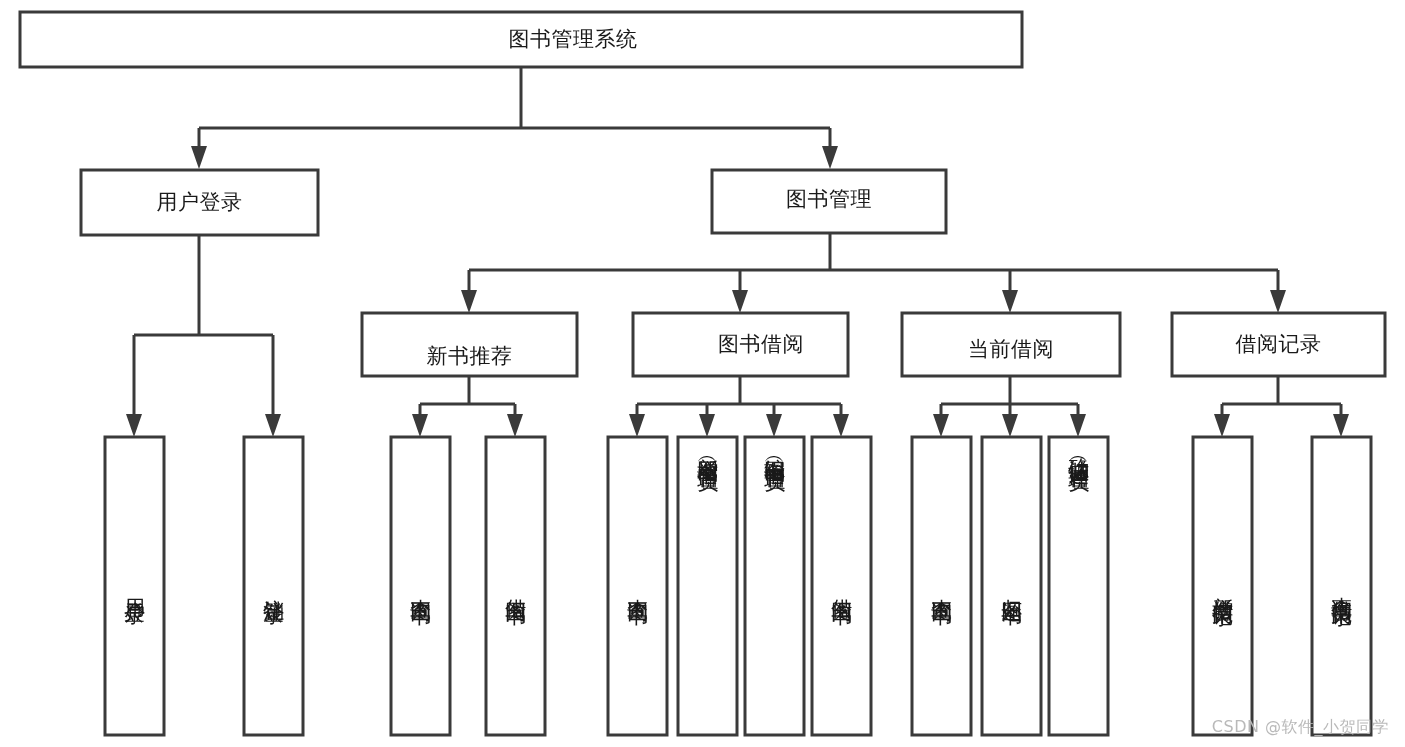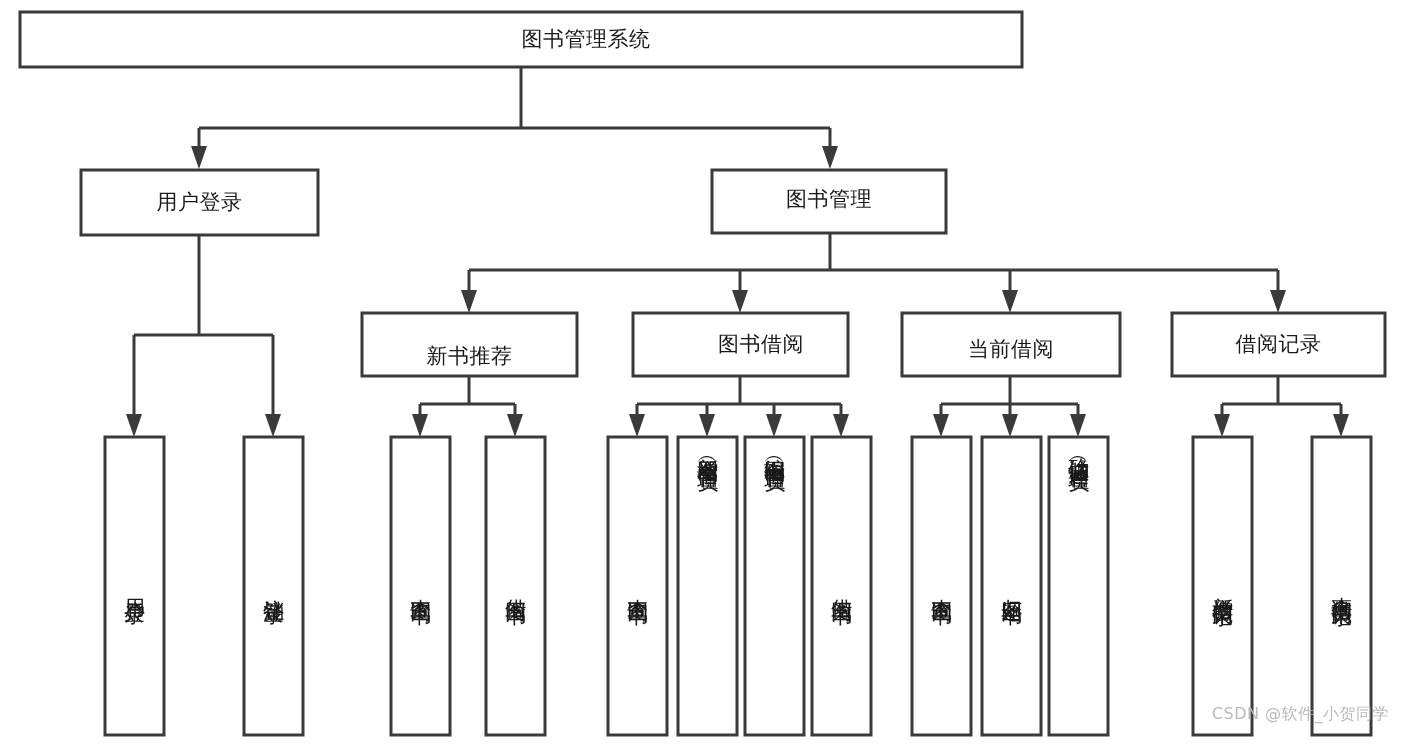--- a/index.html
+++ b/index.html
@@ -63,21 +63,21 @@
     justify-content: flex-start;
     padding-top: 4px;
   }
   .node-label.vertical.centered {
     justify-content: center;
     padding-top: 0;
   }
   .watermark {
     position: absolute;
     right: 16px;
-    bottom: 22px;
+    bottom: 9px;
     font-size: 16px;
     color: #b9b9b9;
     font-family: "DejaVu Sans", "Liberation Sans", sans-serif;
     letter-spacing: 0.5px;
     white-space: nowrap;
     text-align: right;
   }
 </style>
 </head>
 <body>
@@ -182,21 +182,21 @@
 
     <rect class="node-box" x="912" y="437" width="59" height="298"></rect>
     <rect class="node-box" x="982" y="437" width="59" height="298"></rect>
     <rect class="node-box" x="1049" y="437" width="59" height="298"></rect>
 
     <rect class="node-box" x="1193" y="437" width="59" height="298"></rect>
     <rect class="node-box" x="1312" y="437" width="59" height="298"></rect>
 
   </svg>
 
-  <div class="node-label horizontal" style="left:33px; top:12px; width:1106px; height:55px;">图书管理系统</div>
+  <div class="node-label horizontal" style="left:20px; top:12px; width:1106px; height:55px;">图书管理系统</div>
 
   <div class="node-label horizontal" style="left:81px; top:170px; width:237px; height:65px;">用户登录</div>
 
   <div class="node-label horizontal" style="left:712px; top:170px; width:234px; height:59px;">图书管理</div>
 
   <div class="node-label horizontal" style="left:362px; top:325px; width:215px; height:63px;">新书推荐</div>
 
   <div class="node-label horizontal" style="left:633px; top:313px; width:256px; height:63px;">图书借阅</div>
 
   <div class="node-label horizontal" style="left:902px; top:313px; width:218px; height:74px;">当前借阅</div>

